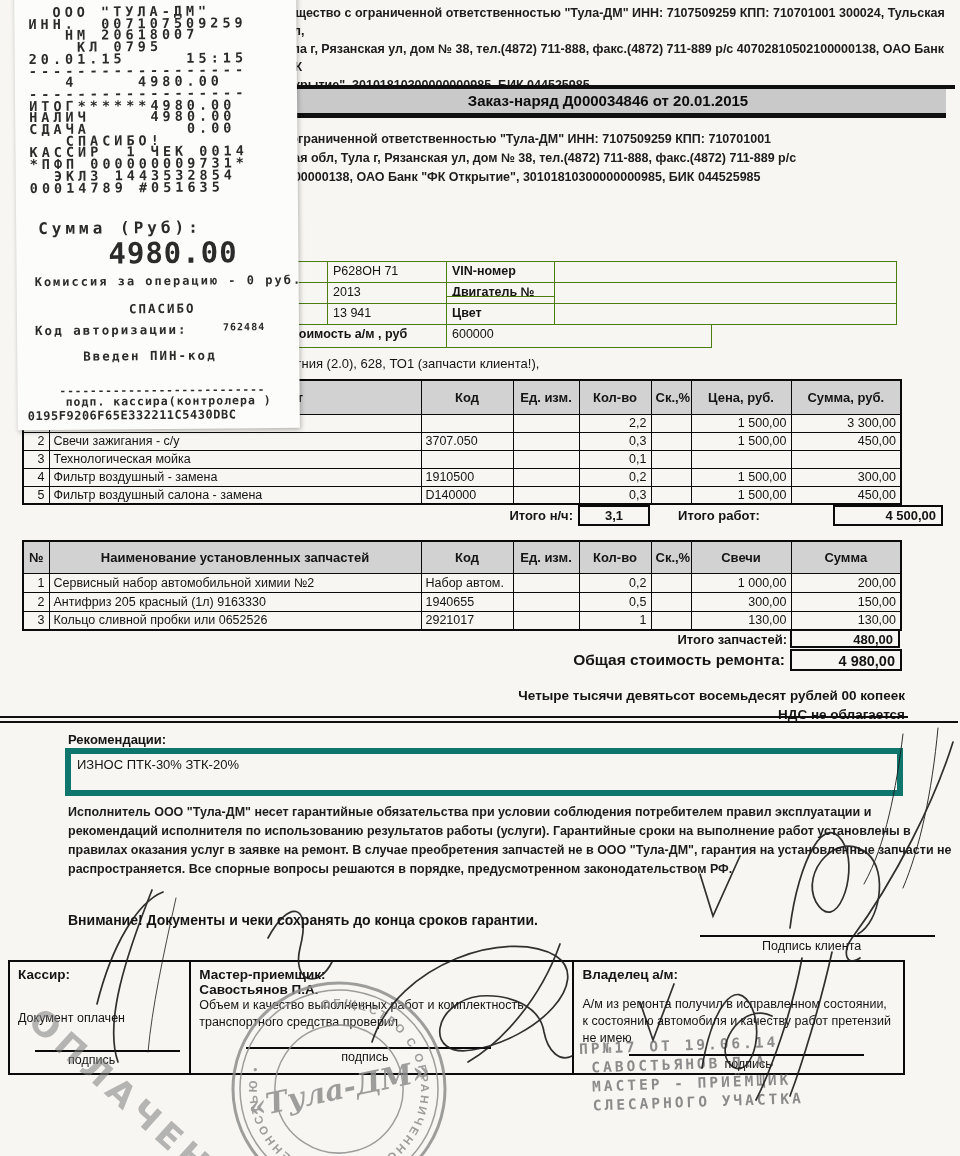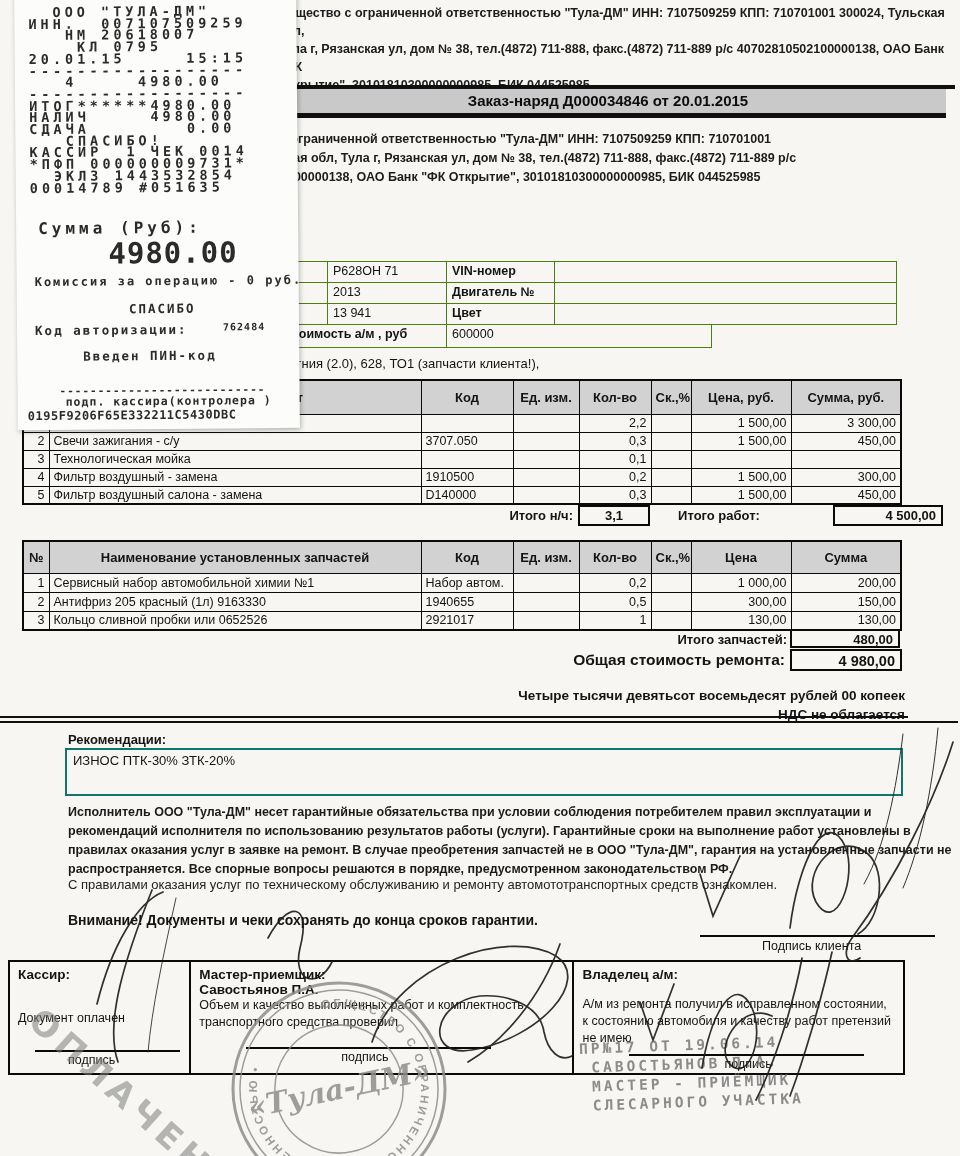--- a/index.html
+++ b/index.html
@@ -32,21 +32,21 @@
   .td-c{text-align:center;}
   .faint{color:#b5b2ab;}
 
   .sumlabel{font-weight:bold;font-size:13px;text-align:right;}
   .sumbox{position:absolute;border:2px solid #0a0a0a;box-sizing:border-box;font-weight:bold;
           font-size:13px;text-align:right;padding:1px 5px;background:#f7f6f2;}
   .biglabel{font-weight:bold;font-size:15.5px;text-align:right;}
 
   .words{left:405px;top:686px;width:500px;text-align:right;font-weight:bold;font-size:13.5px;line-height:19px;}
 
-  .recbox{left:65px;top:748px;width:838px;height:48px;border:2px solid #0f766e;box-sizing:border-box;
+  .recbox{left:65px;top:748px;width:838px;height:48px;border:6px solid #0f766e;box-sizing:border-box;
           font-size:13px;padding:3px 6px;}
   .para{left:68px;top:803px;width:884px;font-size:12.5px;font-weight:bold;line-height:19px;color:#1b1b1b;}
   .ack{left:68px;top:877px;width:880px;font-size:13px;color:#222;}
   .attn{left:68px;top:912px;font-size:14px;font-weight:bold;}
 
   .sigline{border-top:2px solid #0a0a0a;}
   .siglab{font-size:12.5px;}
 
   
   .btable{left:8px;top:960px;width:897px;height:115px;border:2px solid #0a0a0a;box-sizing:border-box;
@@ -95,21 +95,21 @@
   <div class="abs frag" style="left:271px;top:242px;">ia</div>
 
   <div>
     <div class="vcell" style="left:240px;top:261px;width:88px;height:22px;"></div>
     <div class="vcell" style="left:327px;top:261px;width:120px;height:22px;">Р628ОН 71</div>
     <div class="vcell vlab" style="left:446px;top:261px;width:109px;height:22px;">VIN-номер</div>
     <div class="vcell" style="left:554px;top:261px;width:343px;height:22px;"></div>
 
     <div class="vcell" style="left:240px;top:282px;width:88px;height:22px;"></div>
     <div class="vcell" style="left:327px;top:282px;width:120px;height:22px;">2013</div>
-    <div class="vcell vlab" style="left:446px;top:282px;width:109px;height:22px;">Двигатель №</div>
+    <div class="vcell vlab" style="left:446px;top:282px;width:109px;height:15px;">Двигатель №</div>
     <div class="vcell" style="left:554px;top:282px;width:343px;height:22px;"></div>
 
     <div class="vcell" style="left:240px;top:303px;width:88px;height:22px;"></div>
     <div class="vcell" style="left:327px;top:303px;width:120px;height:22px;">13 941</div>
     <div class="vcell vlab" style="left:446px;top:303px;width:109px;height:22px;">Цвет</div>
     <div class="vcell" style="left:554px;top:303px;width:343px;height:22px;"></div>
 
     <div class="vcell vlab" style="left:240px;top:324px;width:207px;height:24px;">очная стоимость а/м , руб</div>
     <div class="vcell" style="left:446px;top:324px;width:266px;height:24px;">600000</div>
   </div>
@@ -208,26 +208,26 @@
         <col style="width:110px">
       </colgroup>
     <tbody>
         <tr style="height:32px;">
       <th>№</th>
       <th>Наименование установленных запчастей</th>
       <th>Код</th>
       <th>Ед. изм.</th>
       <th>Кол-во</th>
       <th>Ск.,%</th>
-      <th>Цена</th>
+      <th>Свечи</th>
       <th>Сумма</th>
     </tr>
     <tr style="height:19px;">
       <td class="tr-num">1</td>
-      <td>Сервисный набор автомобильной химии №1</td>
+      <td>Сервисный набор автомобильной химии №2</td>
       <td>Набор автом.</td>
       <td></td>
       <td class="td-r">0,2</td>
       <td></td>
       <td class="td-r">1 000,00</td>
       <td class="td-r">200,00</td>
     </tr>
     <tr style="height:19px;">
       <td class="tr-num">2</td>
       <td>Антифриз 205 красный (1л) 9163330</td>
@@ -260,21 +260,20 @@
 НДС не облагается</div>
 
   <div class="abs rule" style="left:0;top:716px;width:908px;height:2px;"></div>
   <div class="abs rule" style="left:0;top:721px;width:958px;height:2px;"></div>
 
   <div class="abs" style="left:68px;top:732px;font-size:13px;font-weight:bold;">Рекомендации:</div>
   <div class="abs recbox">ИЗНОС ПТК-30% ЗТК-20%</div>
 
   <div class="abs para">Исполнитель ООО "Тула-ДМ" несет гарантийные обязательства при условии соблюдения потребителем правил эксплуатации и рекомендаций исполнителя по использованию результатов работы (услуги). Гарантийные сроки на выполнение работ установлены в правилах оказания услуг в заявке на ремонт. В случае преобретения запчастей не в ООО "Тула-ДМ", гарантия на установленные запчасти не распространяется. Все спорные вопросы решаются в порядке, предусмотренном законодательством РФ.</div>
 
-  <div class="abs ack">С правилами оказания услуг по техническому обслуживанию и ремонту автомототранспортных средств ознакомлен.</div>
 
   <div class="abs attn">Внимание! Документы и чеки сохранять до конца сроков гарантии.</div>
 
   <div class="abs sigline" style="left:700px;top:935px;width:235px;"></div>
   <div class="abs siglab" style="left:762px;top:939px;">Подпись клиента</div>
 
   <div class="abs btable">
     <div class="bcell" style="width:182px;">
       <div class="bt">Кассир:</div>
       <div class="btxt" style="position:absolute;left:8px;top:48px;">Документ оплачен</div>

